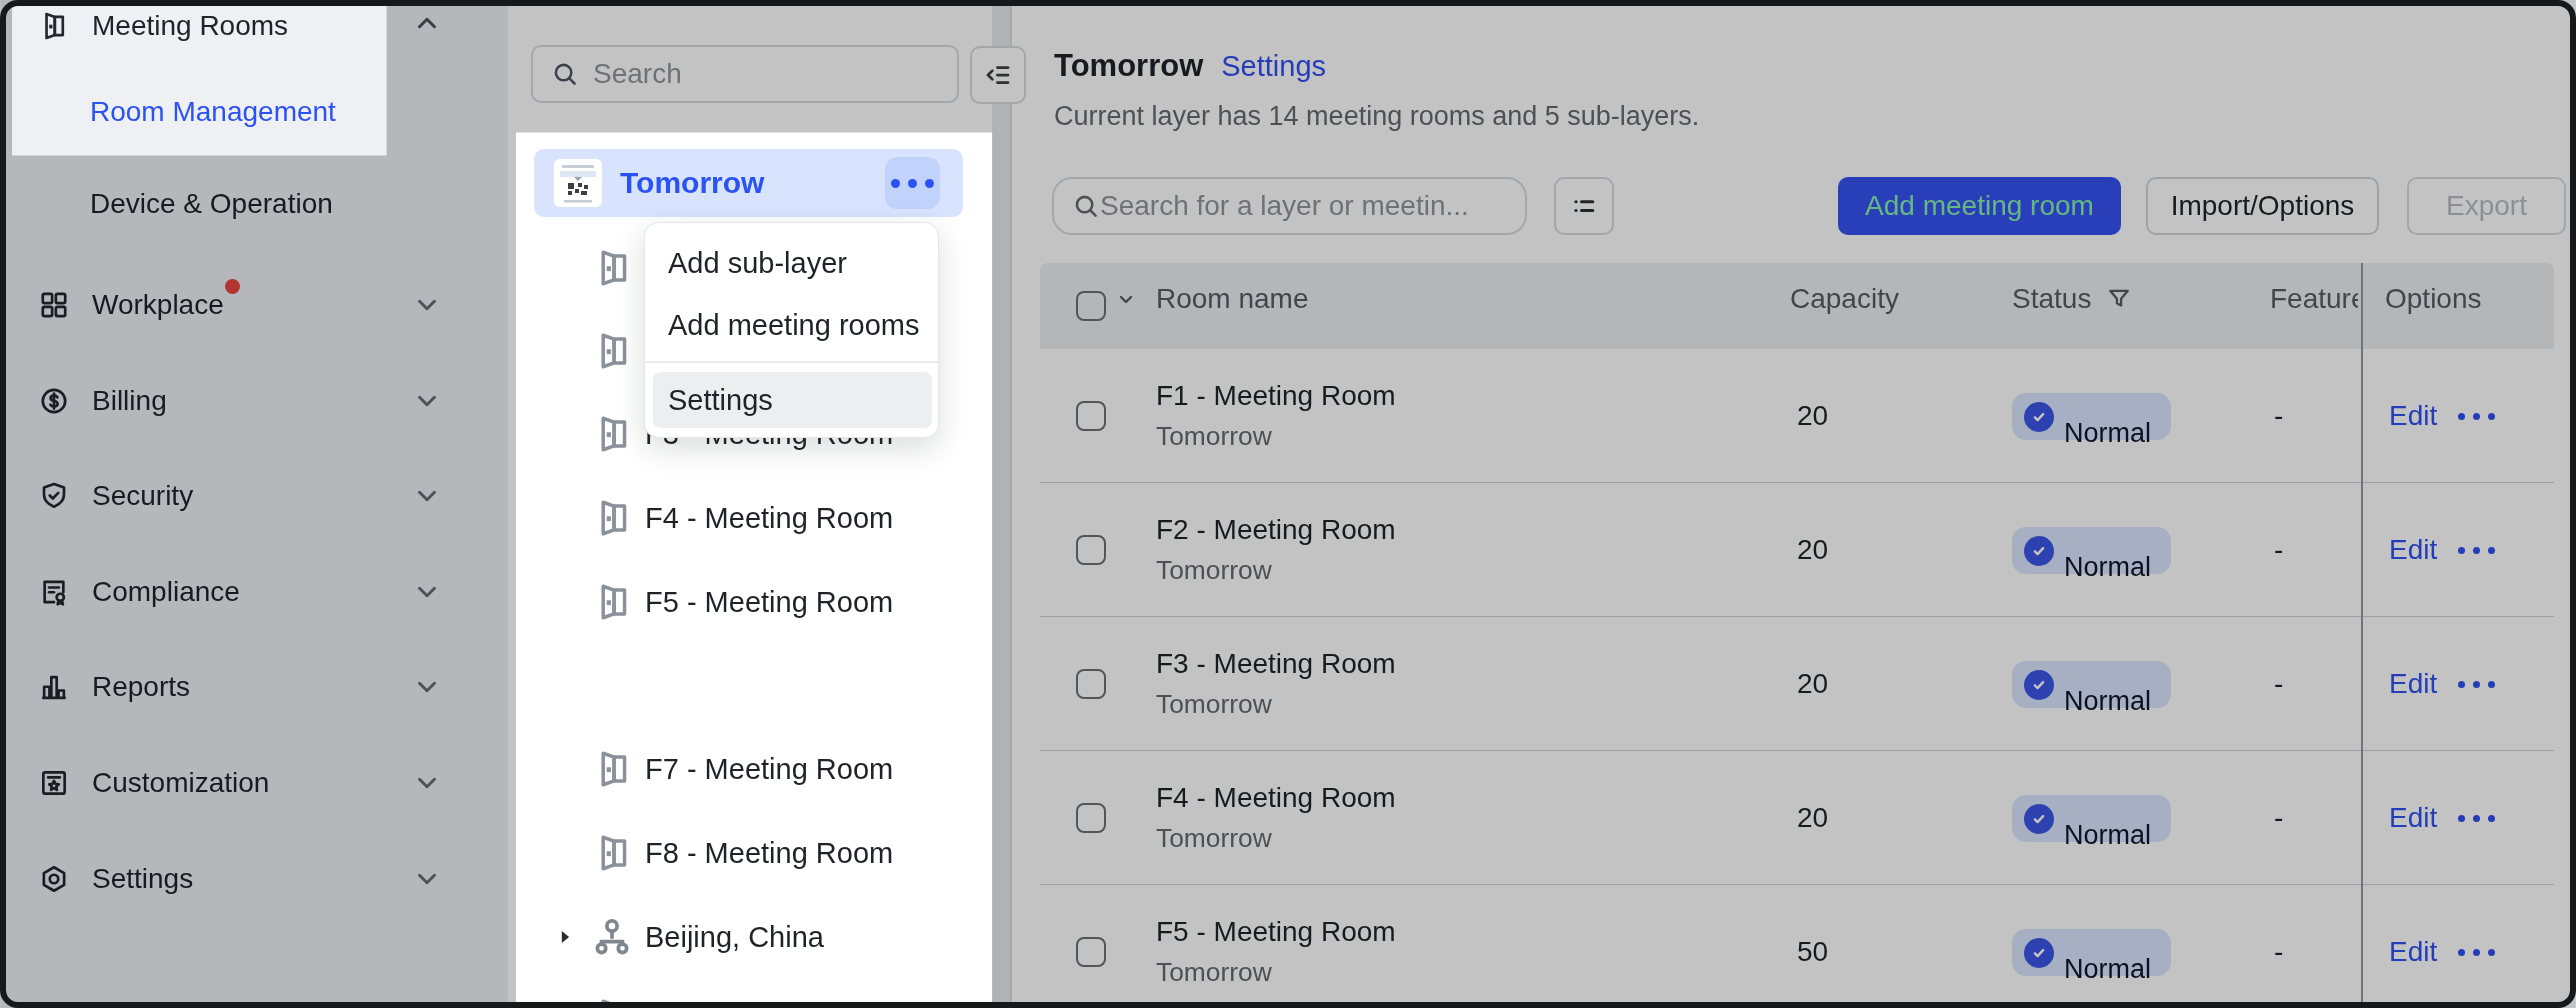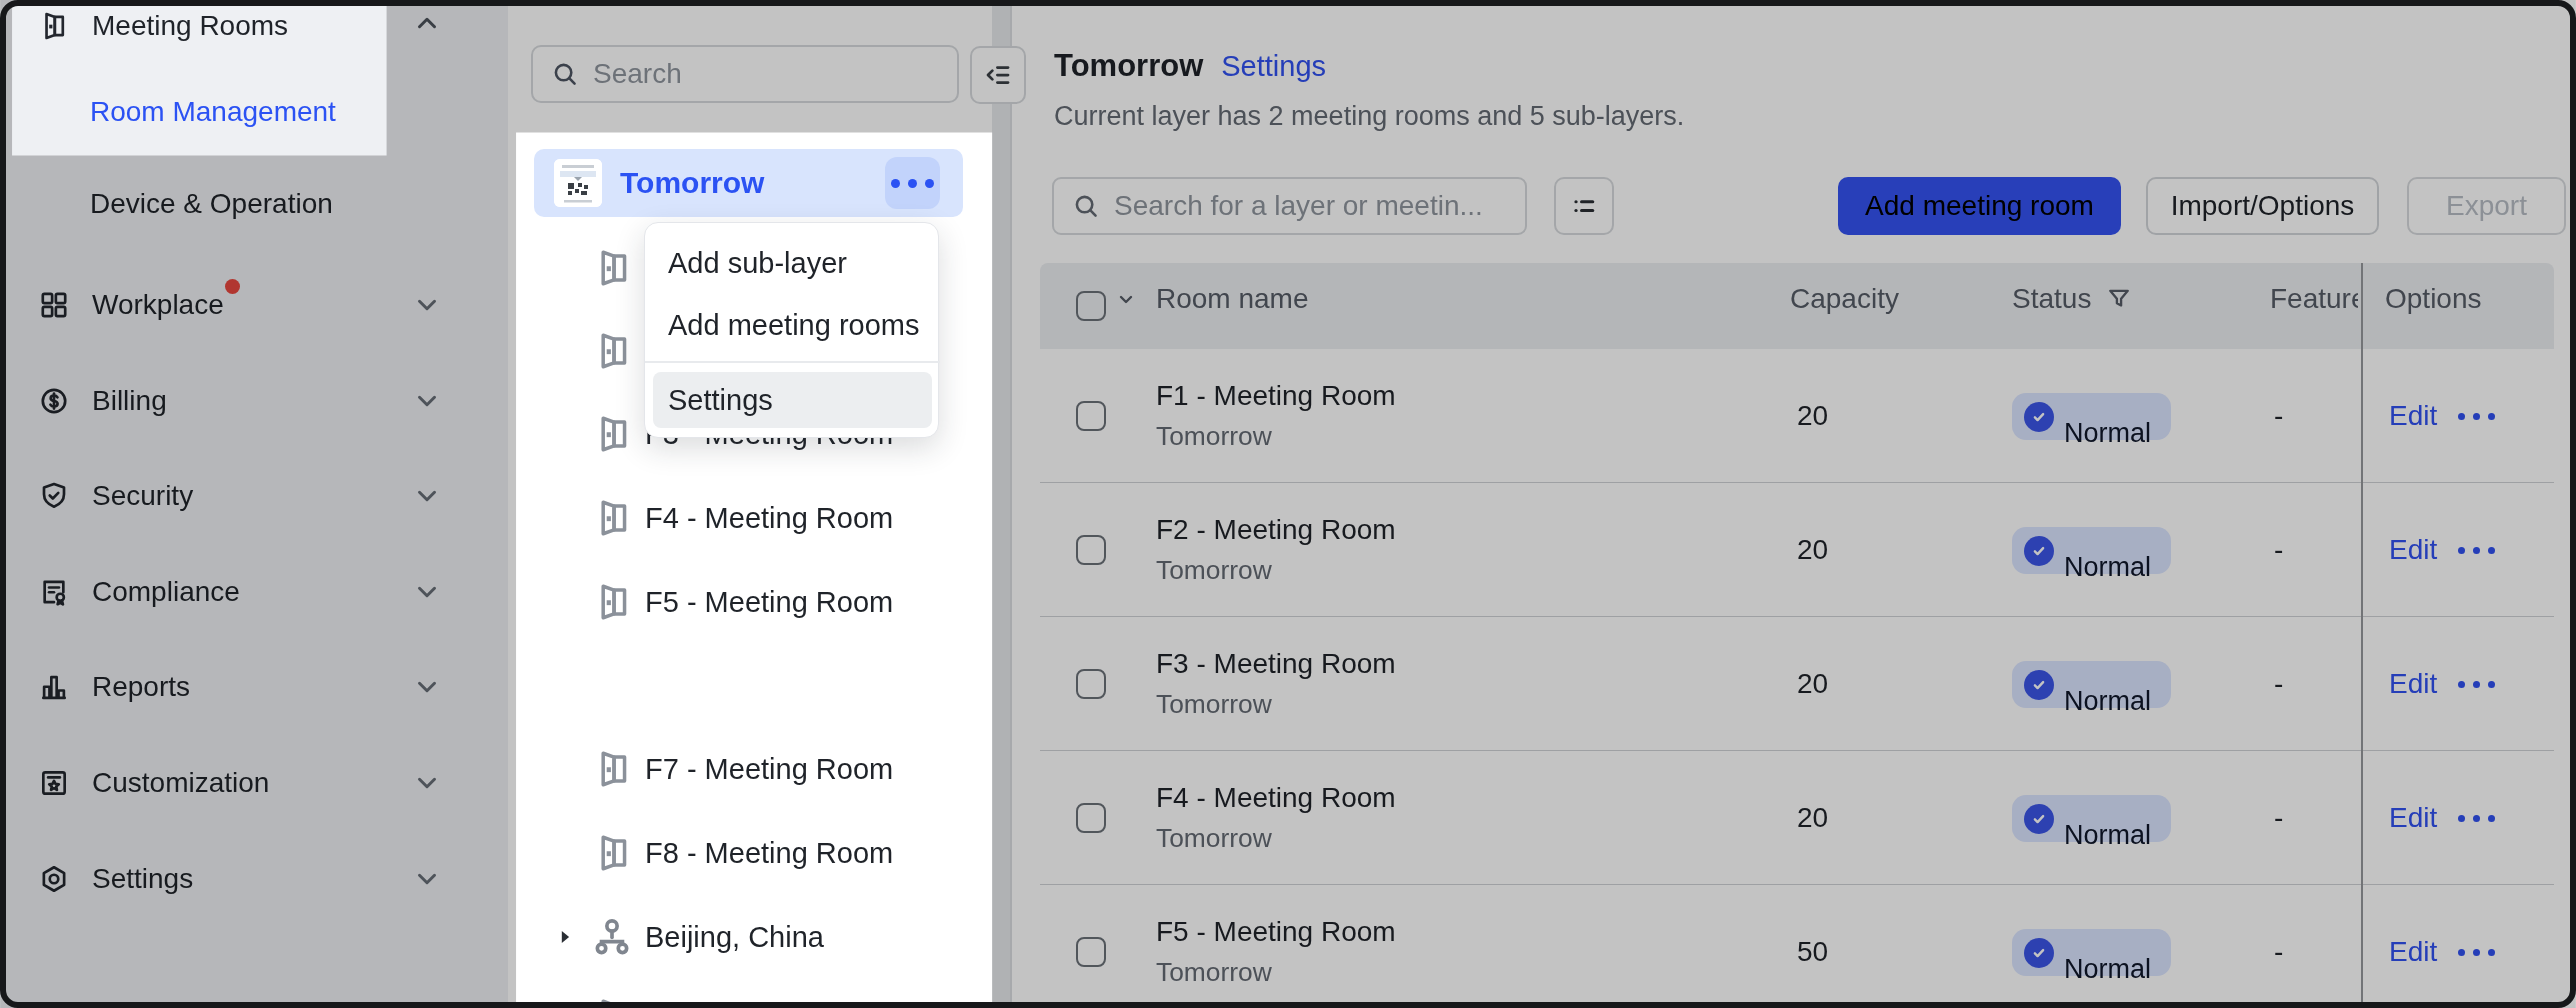--- a/index.html
+++ b/index.html
@@ -50,25 +50,25 @@
   .menu-divider{position:absolute;left:0;top:138px;width:295px;height:1.5px;background:#e8eaed;}
   .menu-item-hl{position:absolute;left:8px;top:149px;width:279px;height:56px;border-radius:8px;background:#eceef0;display:flex;align-items:center;padding-left:15px;font-size:29px;color:#1f2329;}
 
   
   .content{position:absolute;left:1010px;top:0;width:1566px;height:1008px;background:#fff;border-left:2px solid #dbdee1;}
   .page-head{position:absolute;left:42px;top:48px;}
   .page-title-row{display:flex;align-items:baseline;gap:18px;}
   .page-title{font-size:31px;font-weight:700;color:#1f2329;}
   .page-link{font-size:29px;color:#3151f1;}
   .page-sub{margin-top:17px;font-size:27px;color:#646a73;}
-  .c-search{position:absolute;left:40px;top:177px;width:475px;height:58px;border:2px solid #d7dadd;border-radius:9px;display:flex;align-items:center;padding:0 18px;gap:14px;background:#fff;}
+  .c-search{position:absolute;left:40px;top:177px;width:475px;height:58px;border:2px solid #d7dadd;border-radius:20px;display:flex;align-items:center;padding:0 18px;background:#fff;}
   .c-search .ph{font-size:28px;color:#8f959e;white-space:nowrap;overflow:hidden;}
   .list-btn{position:absolute;left:542px;top:177px;width:60px;height:58px;border:2px solid #d7dadd;border-radius:10px;background:#fff;display:flex;align-items:center;justify-content:center;}
   .btn{position:absolute;top:177px;height:58px;border-radius:10px;display:flex;align-items:center;justify-content:center;font-size:28px;white-space:nowrap;}
-  .btn-primary{left:826px;width:283px;background:#3553f2;color:#000000;border:none;}
+  .btn-primary{left:826px;width:283px;background:#3553f2;color:#86efac;border:none;}
   .btn-default{left:1134px;width:233px;background:#fff;color:#1f2329;border:2px solid #d2d5d9;}
   .btn-disabled{left:1395px;width:159px;background:#fff;color:#b7bdc5;border:2px solid #d7dadd;}
 
   
   .table{position:absolute;left:28px;top:263px;width:1514px;}
   .thead{position:relative;height:86px;background:#eceef1;border-radius:8px 8px 0 0;}
   .th{position:absolute;top:0;height:71px;display:flex;align-items:center;font-size:28px;font-weight:500;color:#565c66;white-space:nowrap;}
   .trow{position:relative;height:134px;border-bottom:1.5px solid #cfd2d5;}
   .cell{position:absolute;top:0;height:134px;display:flex;align-items:center;font-size:28px;color:#1f2329;}
   .checkbox{position:absolute;left:36px;width:30px;height:30px;border:2.5px solid #6b7178;border-radius:8px;background:transparent;}
@@ -394,21 +394,21 @@
     </div>
   </div>
 
   <div class="content">
 
     <div class="page-head">
       <div class="page-title-row">
         <span class="page-title">Tomorrow</span>
         <a class="page-link">Settings</a>
       </div>
-      <div class="page-sub">Current layer has 2 meeting rooms and 5 sub-layers.</div>
+      <div class="page-sub">Current layer has 14 meeting rooms and 5 sub-layers.</div>
     </div>
 
     <div class="c-search">
       <span>
         <svg width="28" height="28" viewBox="0 0 24 24" fill="none" stroke="#646a73" stroke-width="2.2" stroke-linecap="round">
           <circle cx="10.8" cy="10.8" r="6.6"></circle>
             <line x1="15.6" y1="15.6" x2="20.2" y2="20.2"></line>
         </svg>
       </span>
       <span class="ph">Search for a layer or meetin...</span>

